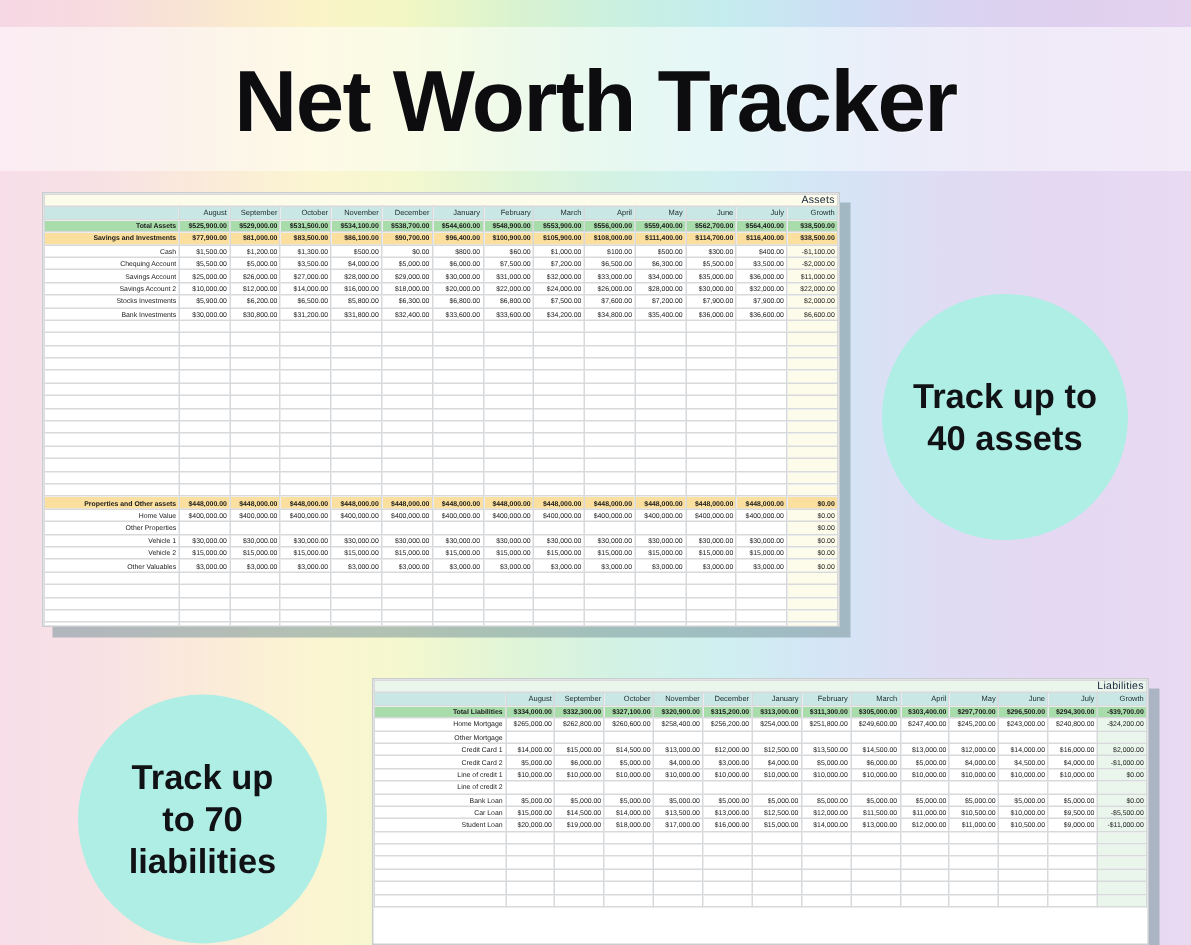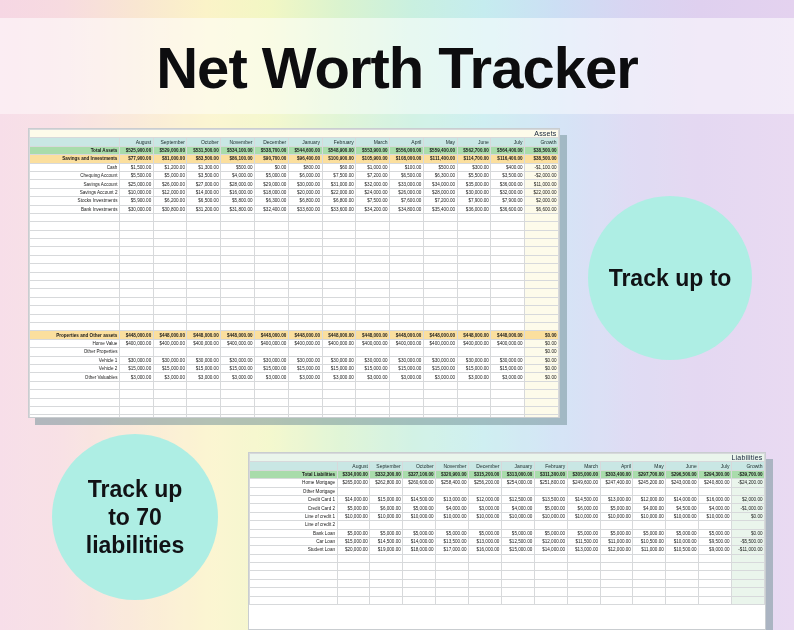--- a/index.html
+++ b/index.html
@@ -50,21 +50,21 @@
     color: #111215;
     font-weight: bold;
     text-align: center;
     line-height: 1.22;
   }
   #badge-assets {
     left: 588px; top: 196px; width: 164px; height: 164px;
     font-size: 23px;
   }
   #badge-liabilities {
-    left: 52px; top: 434px; width: 166px; height: 166px;
+    left: 52px; top: 463px; width: 166px; height: 166px;
     font-size: 23px;
   }
   .badge span { display: block; white-space: nowrap; text-align: center; }
 
   
   .sheet {
     position: absolute;
     background: #ffffff;
     border: 1px solid #c9cdd0;
     box-shadow: 7px 7px 0 rgba(120,150,155,0.55);
@@ -129,20 +129,21 @@
 <body>
 
 <div id="bg-gradient"></div>
 <div id="bg-overlay"></div>
 <div id="bg-overlay2"></div>
 
 <div id="page-title">Net Worth Tracker</div>
 
 <div class="badge" id="badge-assets">
     <span>Track up to</span>
+    <span>40 assets</span>
   </div>
 <div class="badge" id="badge-liabilities">
     <span>Track up</span>
     <span>to 70</span>
     <span>liabilities</span>
   </div>
 
 <div class="sheet" id="sheet-assets">
   <table class="grid assetsheet">
       <colgroup>

